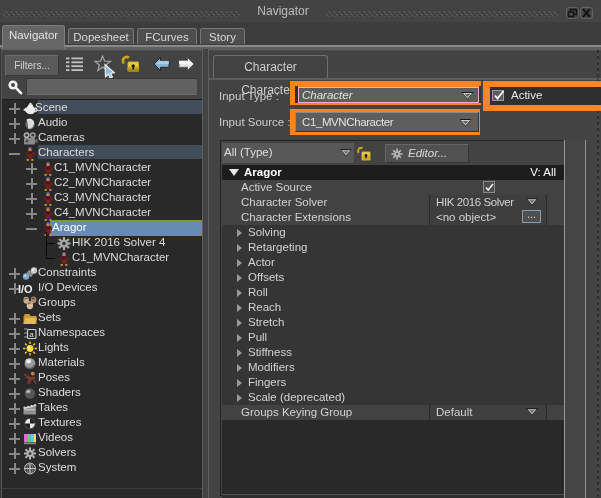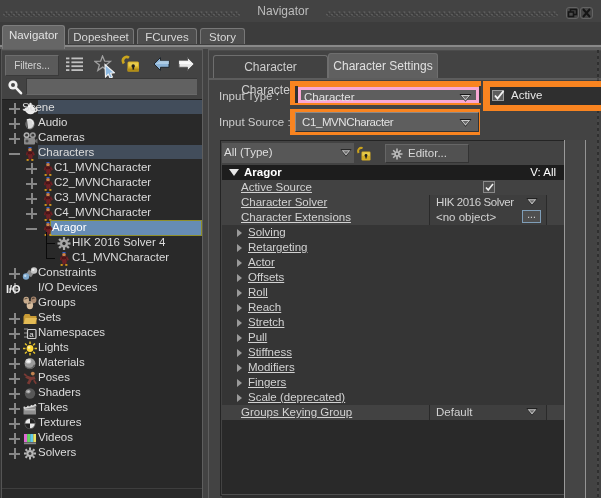--- a/index.html
+++ b/index.html
@@ -57,21 +57,21 @@
 #alltype{position:absolute;left:222px;top:143px;width:132px;height:20px;background:#575757;
   font-size:11.5px;color:#dedede;}
 #editorbtn{position:absolute;left:385px;top:144px;width:84px;height:19px;background:#515151;
   border:1px solid #666;border-bottom-color:#333;border-right-color:#333;box-sizing:border-box;
   font-size:11.5px;color:#d8d8d8;}
 #phead{position:absolute;left:222px;top:165px;width:342px;height:15px;background:#1d1d1d;
   font-size:11.5px;color:#fff;}
 .prow{position:absolute;left:222px;width:342px;height:15px;background:#424242;
   font-size:11.5px;color:#d2d2d2;}
 .prow.cat{background:#353535;}
-.pname{position:absolute;top:1px;left:19px;white-space:nowrap;text-decoration:underline;}
+.pname{position:absolute;top:1px;left:19px;white-space:nowrap;}
 #pempty{position:absolute;left:222px;top:420px;width:342px;height:74px;background:#292929;}
 #vscroll{position:absolute;left:564px;top:140px;width:22px;height:358px;background:#454545;
   border-left:1px solid #9a9a9a;border-right:1px solid #949494;box-sizing:border-box;}
 .tri{position:absolute;width:0;height:0;}
 </style></head>
 <body>
 <div id="win">
 
   <div id="title">
     <svg class="abs" style="left:3px;top:11px;" width="255" height="6">
@@ -167,21 +167,21 @@
         <span class="ticon" style="left:20px;top:0px;">
           <svg width="16" height="15" viewBox="0 0 16 15">
             <ellipse cx="8.5" cy="9" rx="5" ry="4.3" fill="#ececec"></ellipse>
             <path d="M4 6.5 L1 9 L4 10.5 z" fill="#ececec"></path>
             <path d="M13 6.8 C15.8 7.2 15.5 10.5 13 10.8" fill="none" stroke="#ececec" stroke-width="1.3"></path>
             <rect x="6" y="3.6" width="5" height="2.2" rx="1" fill="#ececec"></rect>
             <circle cx="8.5" cy="3" r="1.2" fill="#ececec"></circle>
             <path d="M5 7 a4.3 3.6 0 0 1 5 -1.5" fill="none" stroke="#ffffff" stroke-width="1.2"></path>
           </svg>
         </span>
-        <span class="tlabel" style="left:20px;">Scene</span>
+        <span class="tlabel" style="left:33px;">Scene</span>
       </div>
       <div class="trow" style="top:16px;">
         <span class="plus" style="left:7px;"></span>
         <span class="ticon" style="left:20px;top:0px;">
           <svg width="16" height="15" viewBox="0 0 16 15">
             <ellipse cx="8" cy="8" rx="4.6" ry="5.4" fill="#7e7e7e"></ellipse>
             <path d="M4.5 3.6 C8 1.2 12.5 4 11.8 8.2 C11.2 11.5 8 13.4 5.6 12.2 z" fill="#d8d8d8"></path>
             <path d="M5 4.2 C8 2.2 11.4 4.6 11 8" fill="none" stroke="#f4f4f4" stroke-width="1"></path>
             <path d="M4.5 3.6 L5.6 12.2" stroke="#3a3a3a" stroke-width="0.8"></path>
           </svg>
@@ -333,21 +333,21 @@
             <circle cx="4" cy="10.5" r="3.2" fill="#7da7cc"></circle>
             <circle cx="3.2" cy="9.7" r="1.2" fill="#c2d8ea"></circle>
             <circle cx="12" cy="4.5" r="3.2" fill="#c8c8c8"></circle>
             <circle cx="11.2" cy="3.7" r="1.2" fill="#efefef"></circle>
           </svg>
         </span>
         <span class="tlabel" style="left:36px;">Constraints</span>
       </div>
       <div class="trow" style="top:181px;">
         <span class="plus" style="left:7px;"></span>
-        <span class="ticon" style="left:4px;top:0px;">
+        <span class="ticon" style="left:16px;top:0px;">
           <svg width="16" height="15" viewBox="0 0 16 15">
             <text x="0" y="11.5" font-family="Liberation Sans,sans-serif" font-size="11" font-weight="bold" fill="#ededed">I/O</text>
           </svg>
         </span>
         <span class="tlabel" style="left:36px;">I/O Devices</span>
       </div>
       <div class="trow" style="top:196px;">
         <span class="ticon" style="left:20px;top:0px;">
           <svg width="16" height="15" viewBox="0 0 16 15">
             <ellipse cx="4.2" cy="4.2" rx="2.8" ry="3.4" fill="#c8ab8c"></ellipse>
@@ -479,38 +479,48 @@
               <rect x="3.4" y="2.9" width="2" height="2.4" transform="rotate(-45 4.4 4.1)"></rect>
               <rect x="10.6" y="2.9" width="2" height="2.4" transform="rotate(45 11.6 4.1)"></rect>
               <rect x="3.4" y="9.7" width="2" height="2.4" transform="rotate(45 4.4 10.9)"></rect>
               <rect x="10.6" y="9.7" width="2" height="2.4" transform="rotate(-45 11.6 10.9)"></rect>
             </g>
             <circle cx="8" cy="7.5" r="1.5" fill="#3a3a3a"></circle>
           </svg>
         </span>
         <span class="tlabel" style="left:36px;">Solvers</span>
       </div>
+      <div class="trow" style="top:361px;">
+        <span class="plus" style="left:7px;"></span>
+        <span class="ticon" style="left:20px;top:0px;">
+          <svg width="16" height="15" viewBox="0 0 16 15">
+            <circle cx="8" cy="7.5" r="5.4" fill="#3d3d3d" stroke="#cfcfcf" stroke-width="1"></circle>
+            <path d="M8 2.1 V12.9 M2.6 7.5 H13.4" stroke="#cfcfcf" stroke-width="1.2"></path>
+            <ellipse cx="8" cy="7.5" rx="2.6" ry="5.4" fill="none" stroke="#8a8a8a" stroke-width="0.8"></ellipse>
+          </svg>
+        </span>
+        <span class="tlabel" style="left:36px;">System</span>
+      </div>
     </div>
 
   <div class="abs" style="left:0px;top:49px;width:1px;height:449px;background:#353535;"></div>
   <div class="abs" style="left:1px;top:49px;width:1px;height:449px;background:#555555;"></div>
 
   <div class="abs" style="left:202px;top:49px;width:1px;height:449px;background:#5e5e5e;"></div>
   <div class="abs" style="left:203px;top:49px;width:5px;height:449px;background:#434343;"></div>
   <div class="abs" style="left:208px;top:49px;width:1px;height:449px;background:#5e5e5e;"></div>
 
   <div class="rtab" style="left:213px;width:115px;">Character Characters</div>
-  <div class="rtab sel" style="left:328px;width:110px;">Character Settings</div>
   <div id="rband"></div>
 
   <div class="label" style="left:219px;top:90px;">Input Type :</div>
   <div class="orange" style="left:290px;top:81px;width:191px;height:24px;"></div>
   <div class="abs" style="left:295px;top:86px;width:3px;height:17px;background:#303030;z-index:4;"></div>
   <div class="abs" style="left:479px;top:86px;width:2px;height:17px;background:#353535;z-index:4;"></div>
-  <div class="drop" style="left:298px;top:87px;width:181px;height:16px;border:3px solid #f9a8d4;">
+  <div class="drop" style="left:298px;top:87px;width:181px;height:16px;border:1px solid #f9a8d4;font-style:italic;">
     <span class="droptxt" style="left:3px;top:1px;">Character</span>
     <svg width="13" height="8" viewBox="0 0 13 8" style="position:absolute;right:4px;top:4px;">
       <path d="M0.5 0 H12.5 L6.5 7.8 z" fill="#181818"></path>
       <path d="M1.7 1 H11.3 L6.5 6.7 z" fill="#cccccc"></path>
       <path d="M3.6 2 H9.4 L6.5 5.2 z" fill="#686868"></path>
     </svg>
   </div>
   <div class="orange" style="left:483px;top:81px;width:118px;height:30px;"></div>
   <div class="abs" style="left:490px;top:87px;width:111px;height:18px;background:#2f2f2f;z-index:4;"></div>
   <div class="abs" style="left:492px;top:90px;width:12px;height:11px;background:#5c5c5c;border:1px solid #999999;box-sizing:border-box;z-index:5;">
@@ -549,21 +559,21 @@
     <rect x="9.4" y="10.5" width="1.3" height="3" fill="#1e1e1e"></rect>
   </svg>
   <div id="editorbtn">
     <svg width="12" height="12" viewBox="0 0 12 12" style="position:absolute;left:5px;top:3px;">
       <g stroke="#bdbdbd" stroke-width="1.6">
           <path d="M6 0.5 V11.5 M0.5 6 H11.5 M2.2 2.2 L9.8 9.8 M9.8 2.2 L2.2 9.8"></path>
         </g>
       <circle cx="6" cy="6" r="2.6" fill="#bdbdbd"></circle>
         <circle cx="6" cy="6" r="1.2" fill="#515151"></circle>
     </svg>
-    <span style="position:absolute;left:22px;top:2px;">Editor...</span>
+    <span style="position:absolute;left:22px;top:2px;font-style:italic;">Editor...</span>
   </div>
   <div id="phead">
     <div class="tri" style="left:7px;top:4px;border-left:5px solid transparent;border-right:5px solid transparent;border-top:7px solid #e8e8e8;"></div>
     <span style="position:absolute;left:22px;top:1px;font-weight:bold;">Aragor</span>
     <span style="position:absolute;right:8px;top:1px;">V: All</span>
   </div>
   <div id="prows">
       <div class="prow" style="top:180px;">
         <span class="pname">Active Source</span>
         <div style="position:absolute;left:261px;top:1px;width:12px;height:12px;background:#4c4c4c;border:1px solid #8a8a8a;box-sizing:border-box;">

